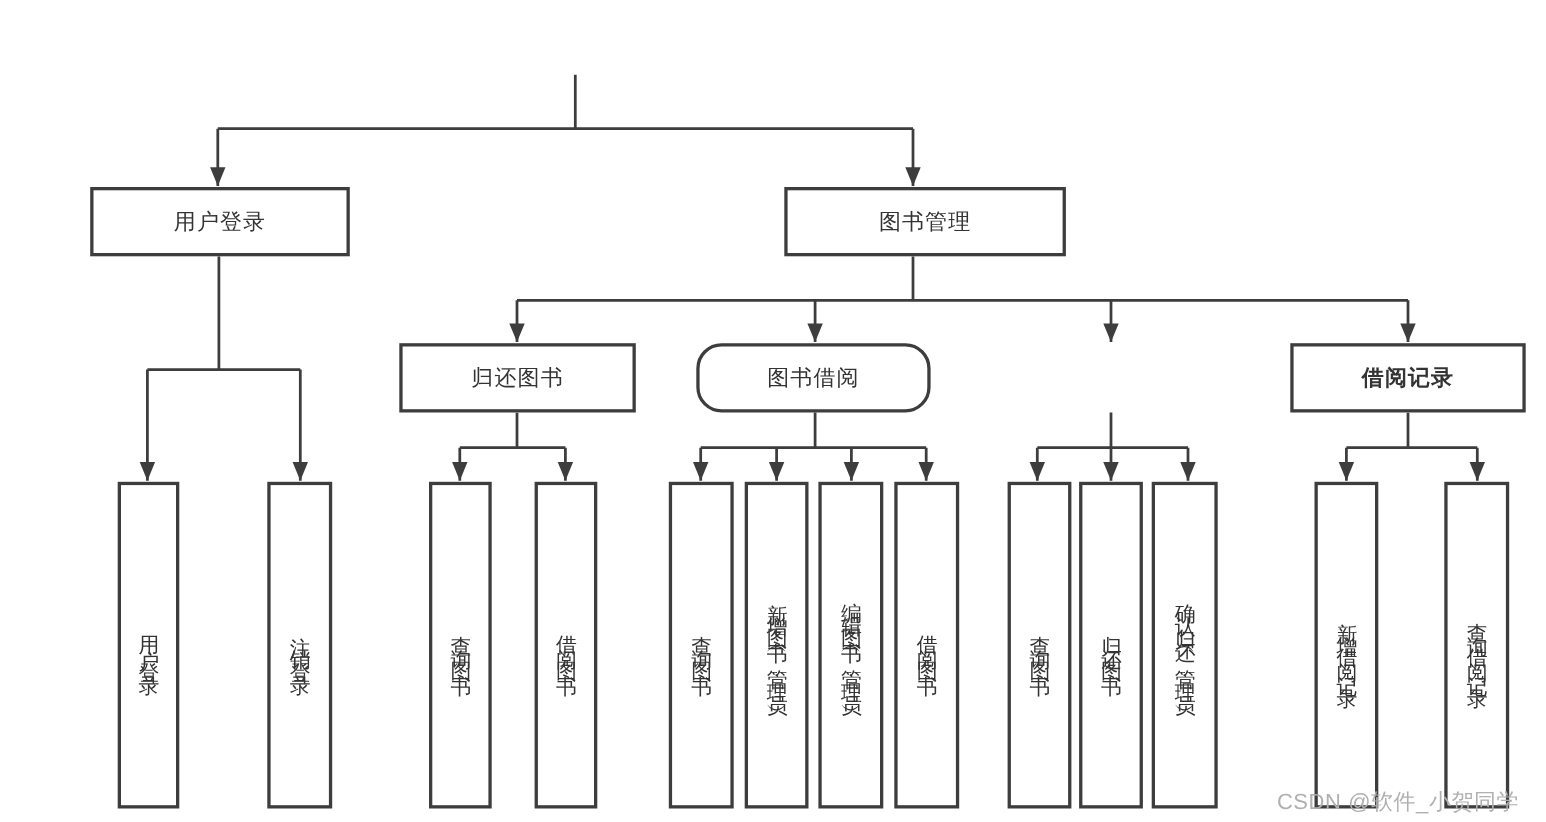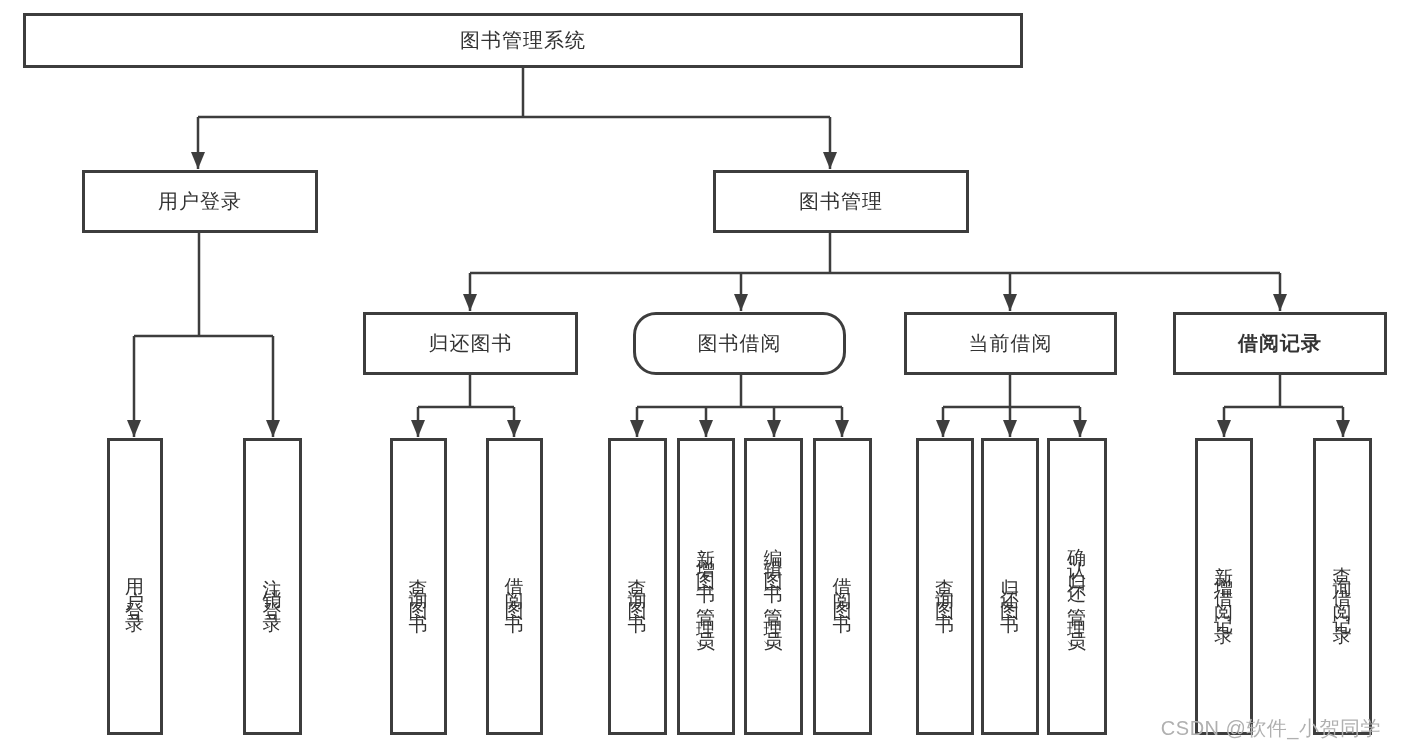--- a/index.html
+++ b/index.html
@@ -99,28 +99,26 @@
     <polygon points="699,420 713,420 706,437"></polygon>
     <polygon points="767,420 781,420 774,437"></polygon>
     <polygon points="835,420 849,420 842,437"></polygon>
     <polygon points="936,420 950,420 943,437"></polygon>
     <polygon points="1003,420 1017,420 1010,437"></polygon>
     <polygon points="1073,420 1087,420 1080,437"></polygon>
     <polygon points="1217,420 1231,420 1224,437"></polygon>
     <polygon points="1336,420 1350,420 1343,437"></polygon>
   </svg>
 
-  <div class="node h-label" style="left:23px; top:13px; width:1000px; height:55px;">图书管理系统</div>
 
   <div class="node h-label" style="left:82px; top:170px; width:236px; height:63px;">用户登录</div>
   <div class="node h-label" style="left:713px; top:170px; width:256px; height:63px;">图书管理</div>
 
   <div class="node h-label" style="left:363px; top:312px; width:215px; height:63px;">归还图书</div>
   <div class="node h-label" style="left:633px; top:312px; width:213px; height:63px;border-radius:23px;">图书借阅</div>
-  <div class="node h-label" style="left:904px; top:312px; width:213px; height:63px;">当前借阅</div>
   <div class="node h-label" style="left:1173px; top:312px; width:214px; height:63px;font-weight:bold;">借阅记录</div>
 
   <div class="node leaf" style="left:107px; top:438px; width:56px; height:297px;">
     <span>用户登录</span>
   </div>
   <div class="node leaf" style="left:243px; top:438px; width:59px; height:297px;">
     <span>注销登录</span>
   </div>
 
   <div class="node leaf" style="left:390px; top:438px; width:57px; height:297px;">

